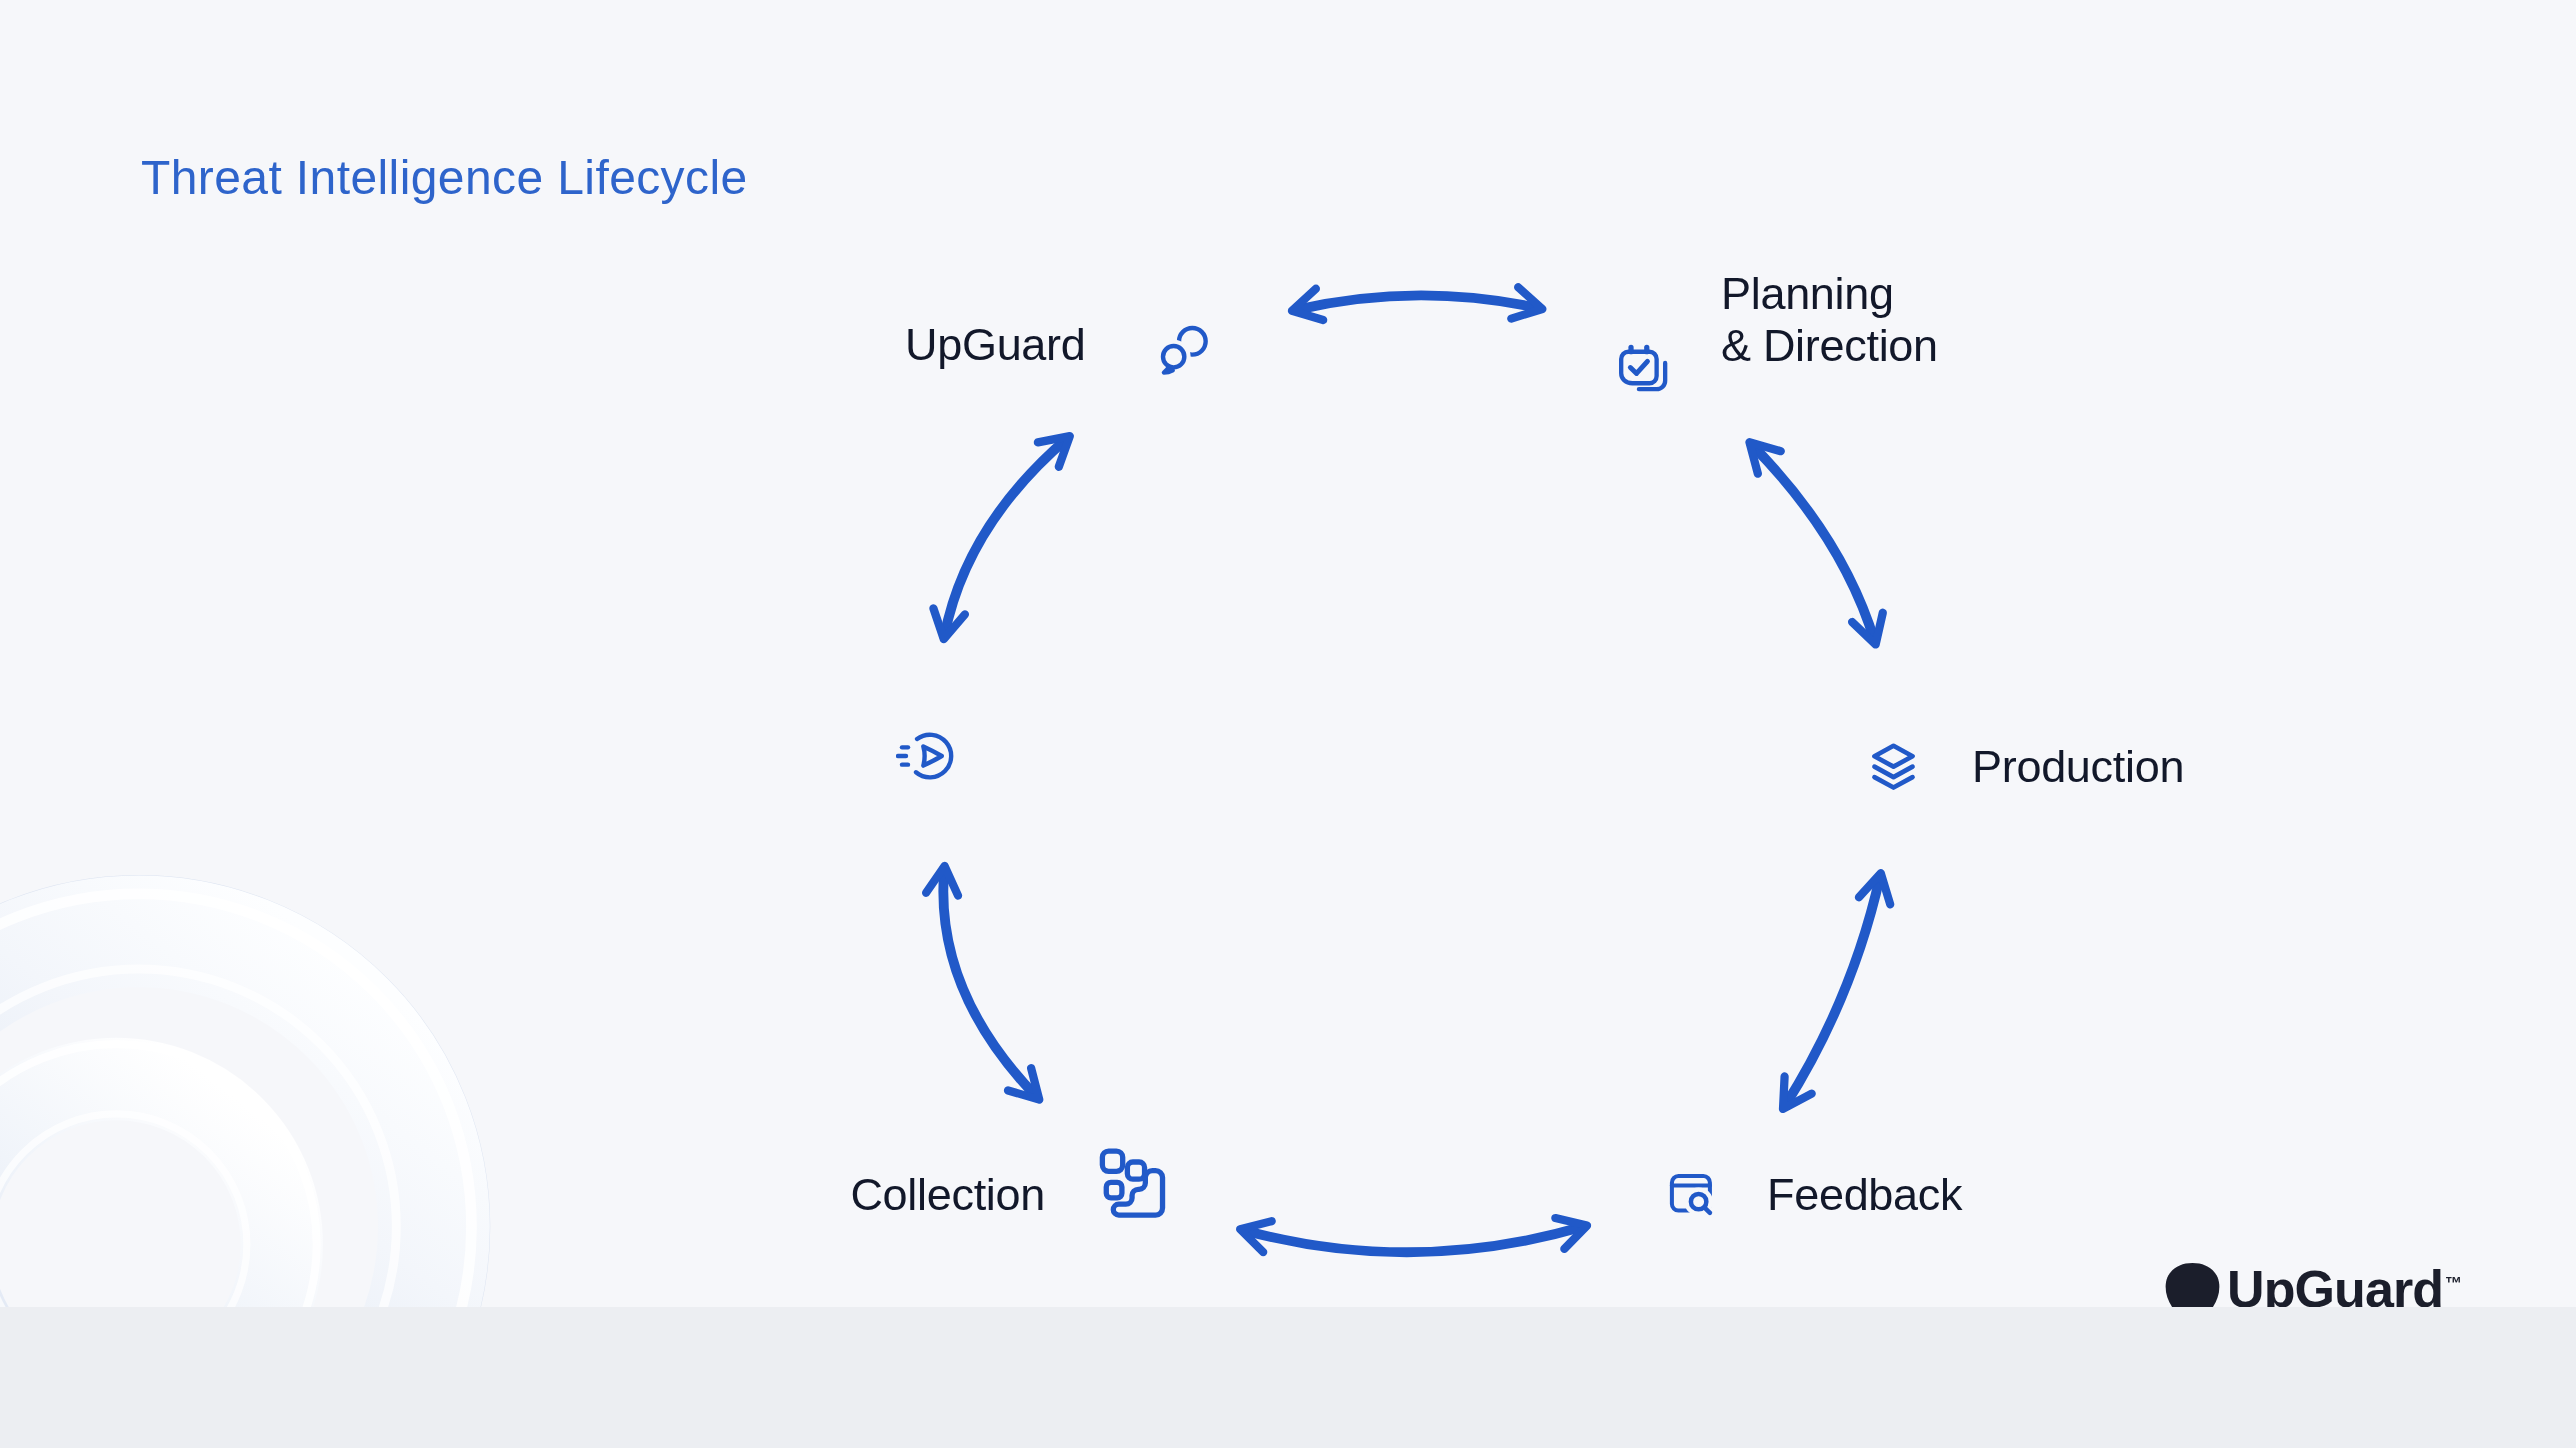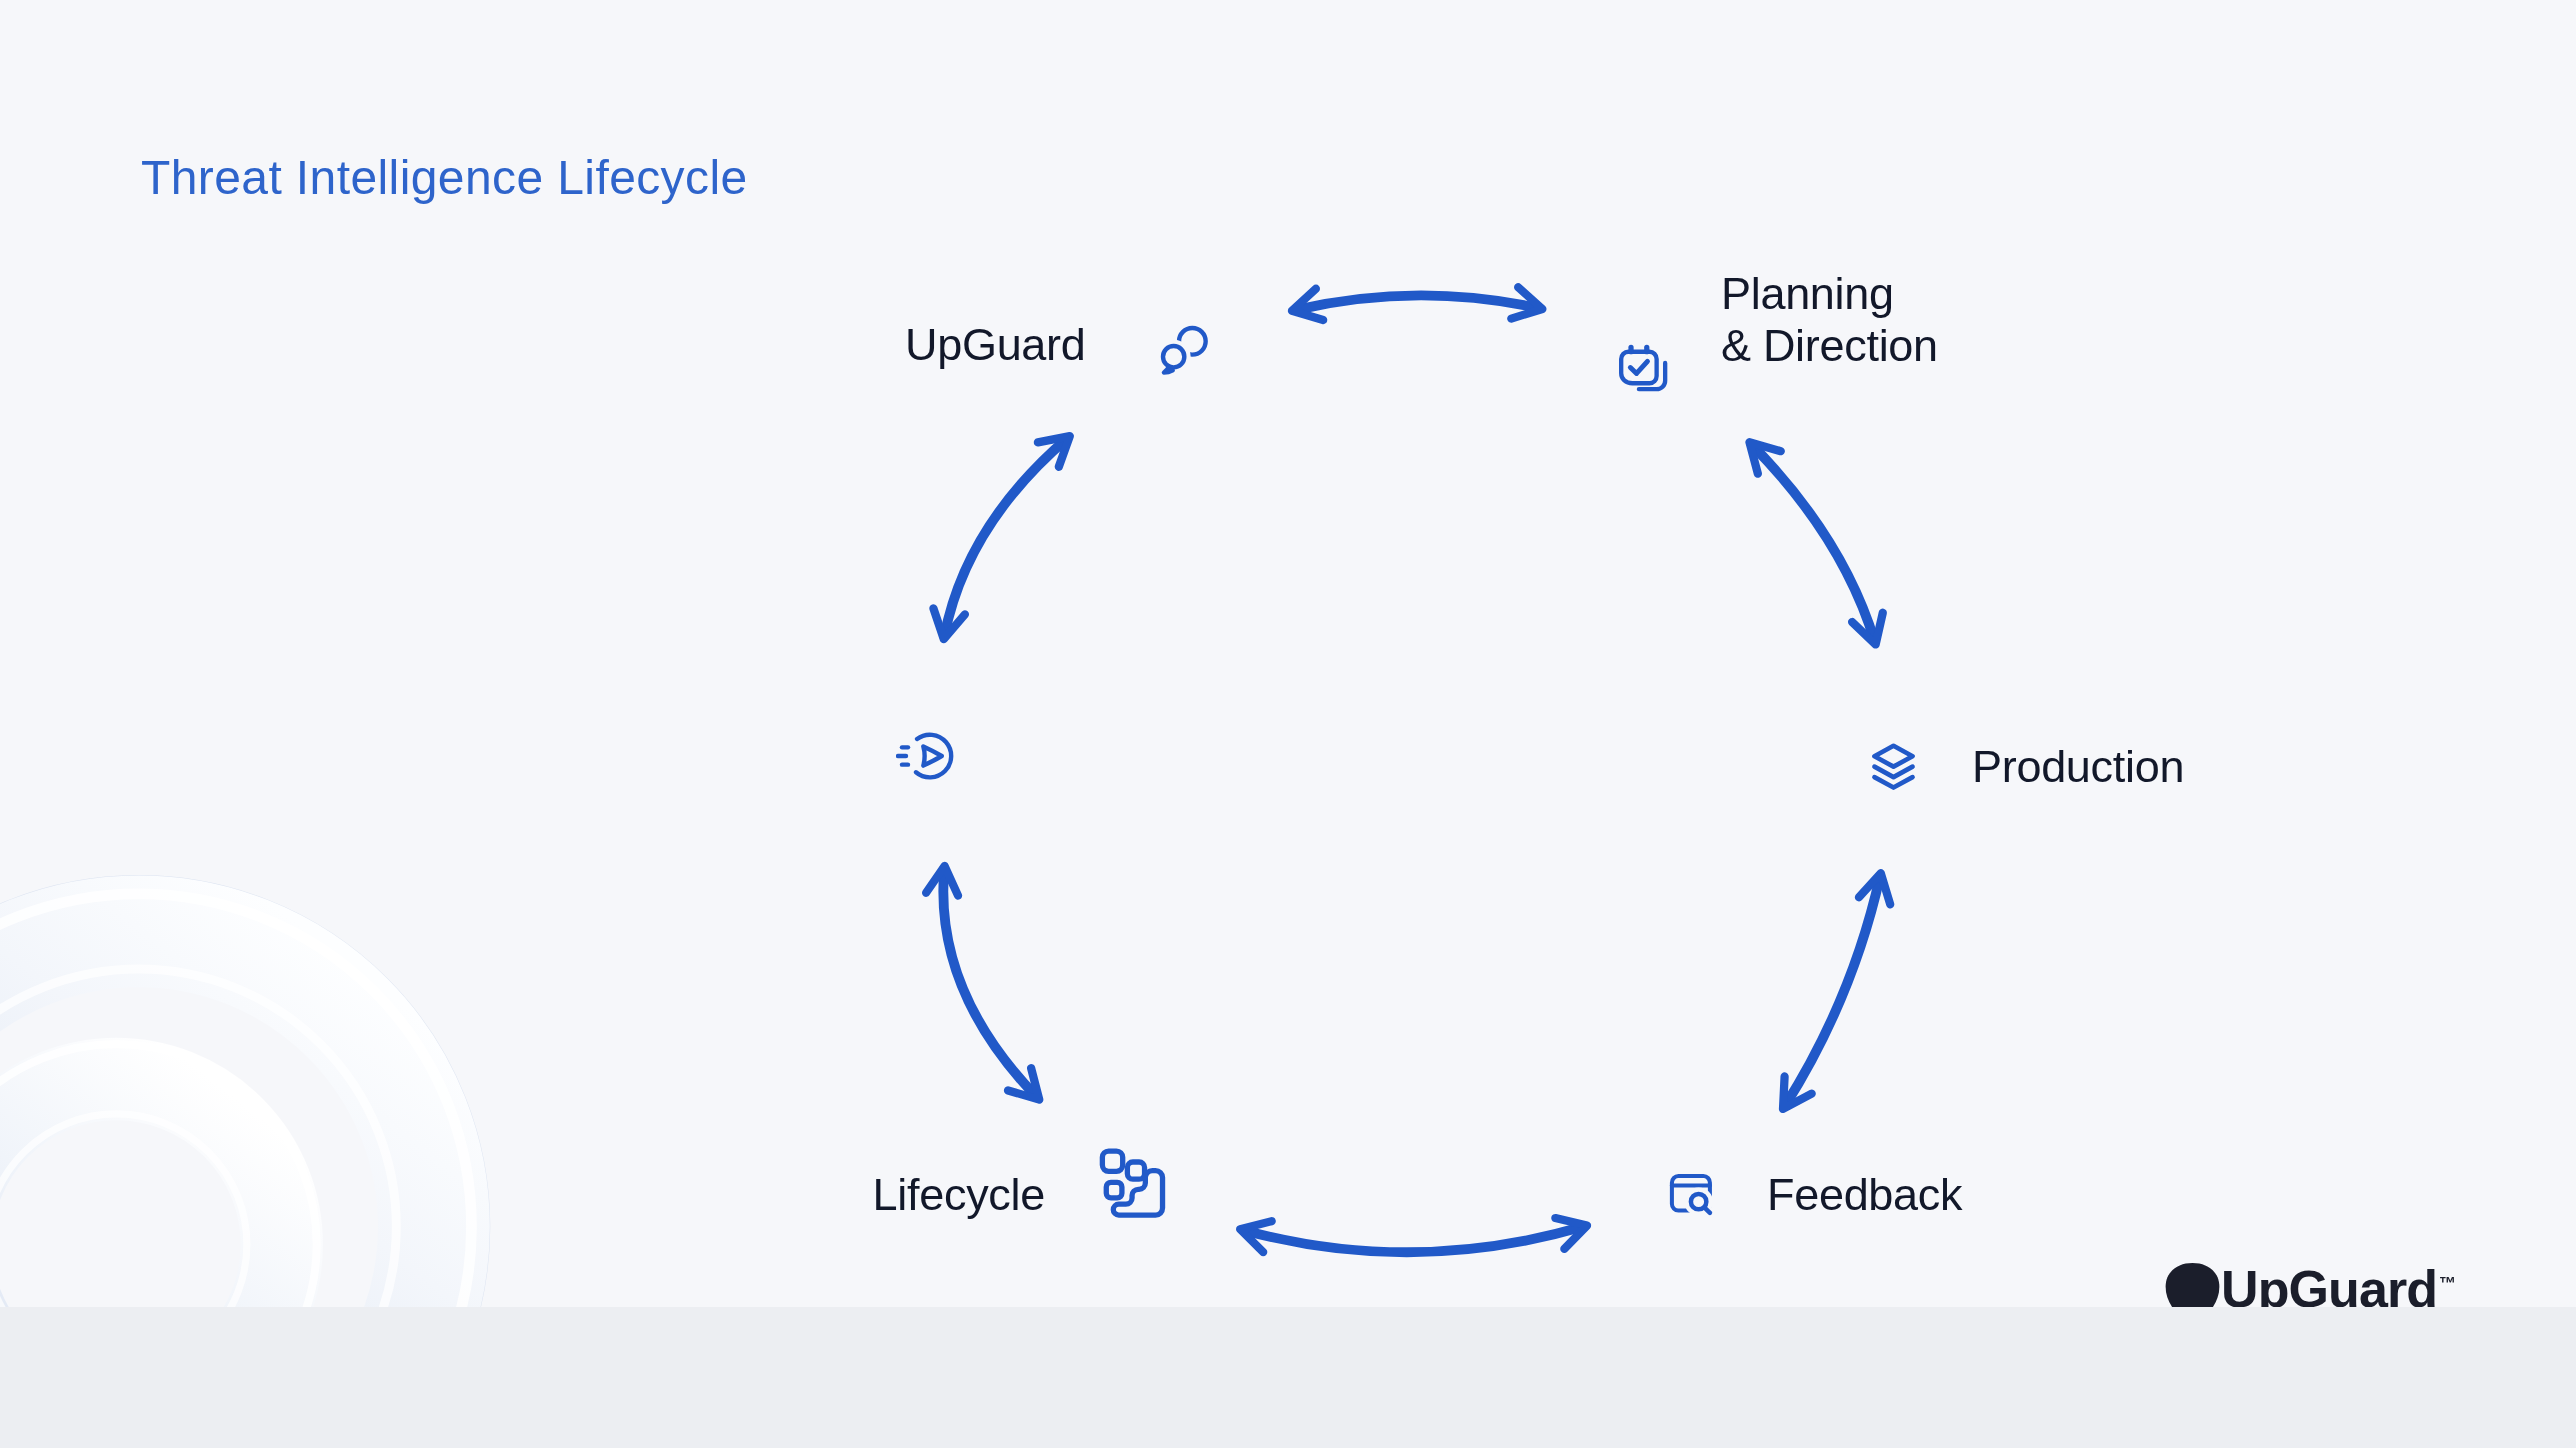--- a/index.html
+++ b/index.html
@@ -31,21 +31,21 @@
   .ic-planning{left:1612px;top:338px;}
   .ic-collection{left:1864px;top:739px;}
   .ic-analysis{left:1663px;top:1166px;}
   .ic-production{left:1093px;top:1144px;}
   .ic-dissemination{left:896px;top:724px;}
   .arrows-svg,.decor-svg{position:absolute;pointer-events:none;}
   .arrows-svg{left:0;top:0;}
   .decor-svg{left:-9px;bottom:-27px;}
   .logo{
     position:absolute;left:2164px;top:1255px;
-    display:flex;align-items:center;gap:0;
+    display:flex;align-items:center;gap:6px;
   }
   .logo-text{
     font-size:52px;font-weight:700;letter-spacing:-0.9px;
     color:#1B1E2B;white-space:nowrap;line-height:68px;
   }
   .logo-tm{
     font-size:17px;font-weight:700;color:#1B1E2B;
     position:relative;top:-18px;left:1.8px;
   }
 </style>
@@ -99,21 +99,21 @@
 
   <div class="stage-label lbl-planning">
     <div>Planning</div>
     <div>&amp; Direction</div>
   </div>
 
   <div class="stage-label lbl-collection">Production</div>
 
   <div class="stage-label lbl-analysis">Feedback</div>
 
-  <div class="stage-label lbl-production">Lifecycle</div>
+  <div class="stage-label lbl-production">Collection</div>
 
 
   <span class="stage-icon ic-feedback">
     <svg width="64" height="64" viewBox="0 0 48 48" fill="none" stroke="#2159C8" stroke-width="3.3" stroke-linecap="round" stroke-linejoin="round">
       <circle cx="29.5" cy="17.5" r="10"></circle>
       <circle cx="15.5" cy="29" r="8" stroke="#F6F7FA" stroke-width="9.5"></circle>
       <circle cx="15.5" cy="29" r="8"></circle>
       <path d="M12 36.3 C11.2 38.2 9.9 39.7 8.2 40.9 C10.5 40.9 12.8 40.3 14.8 39.2"></path>
     </svg>
   </span>

